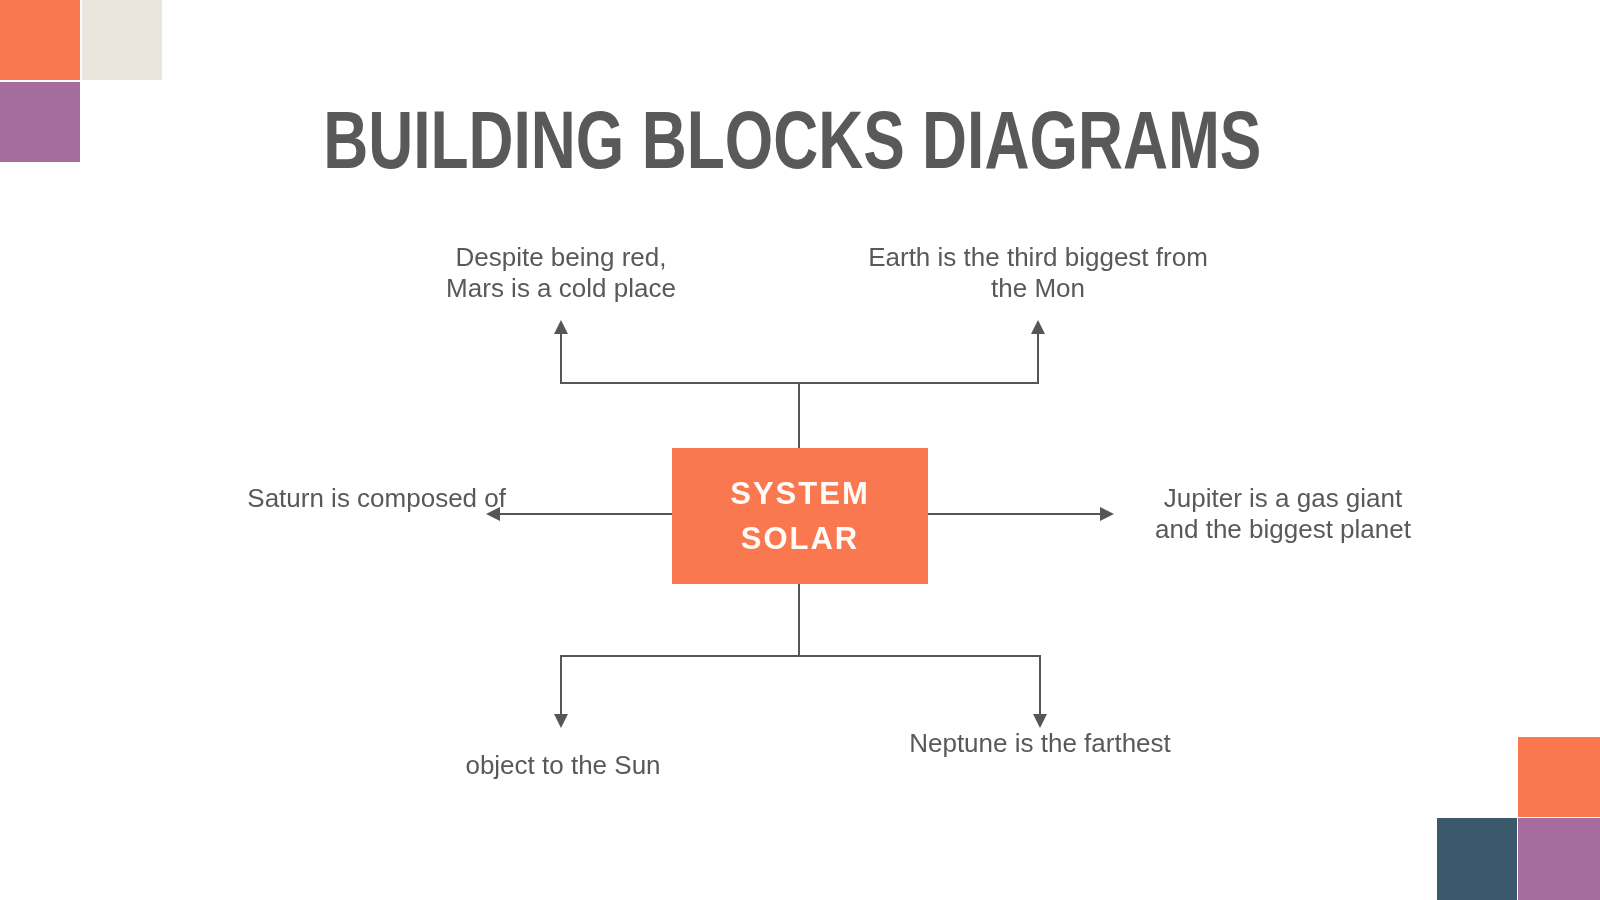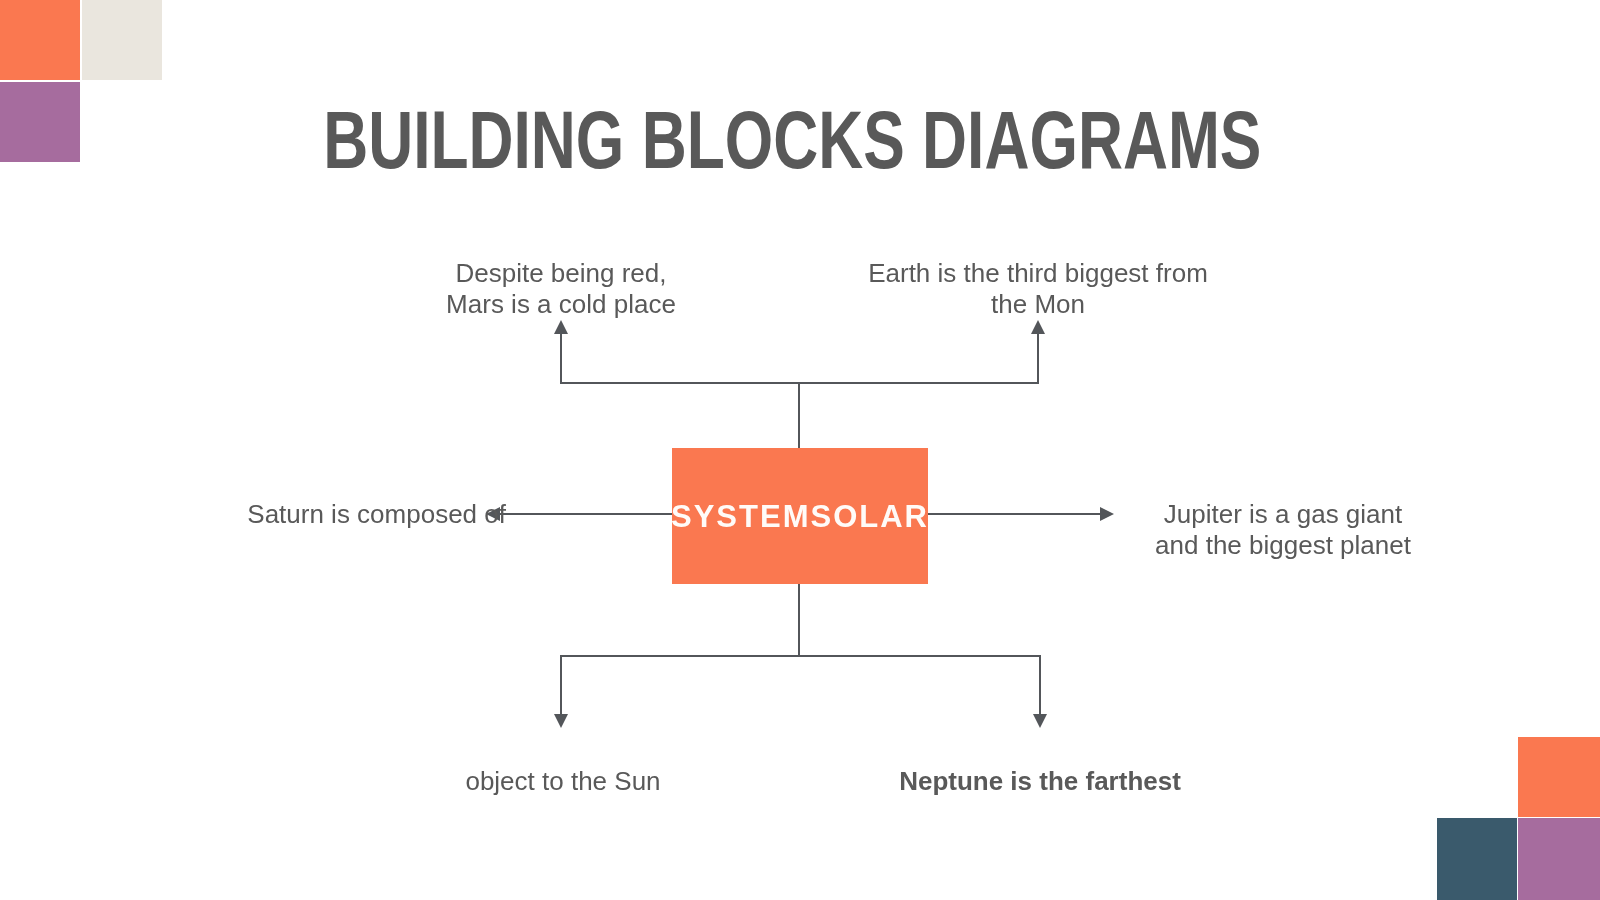--- a/index.html
+++ b/index.html
@@ -46,38 +46,38 @@
   .title > span { display: inline-block; transform: scaleX(0.76); transform-origin: 50% 50%; }
 
   
   .label {
     position: absolute;
     width: 400px;
     color: var(--text-gray);
     font-size: 26px;
     line-height: 31px;
     text-align: center;
-    margin-top: 16px;
   }
   .label span { display: block; }
   .label-top-left     { left: 361px;  top: 242px; }
   .label-top-right    { left: 838px;  top: 242px; }
   .label-left         { left: 106px;  top: 483px; text-align: right; }
   .label-right        { left: 1083px; top: 483px; }
   .label-bottom-left  { left: 363px;  top: 750px; }
-  .label-bottom-right { left: 840px;  top: 750px; font-weight: bold; }
+  .label-bottom-right { left: 840px;  top: 728px; }
 
   
   .center-node {
     position: absolute;
     left: 672px; top: 448px;
     width: 256px; height: 136px;
     background: var(--accent-orange);
     color: var(--node-text);
     display: flex;
+    flex-direction: column;
     align-items: center;
     justify-content: center;
     font-size: 31px;
     font-weight: 600;
     letter-spacing: 2px;
     line-height: 45px;
   }
 
   
   .line { position: absolute; background: var(--line-gray); }

